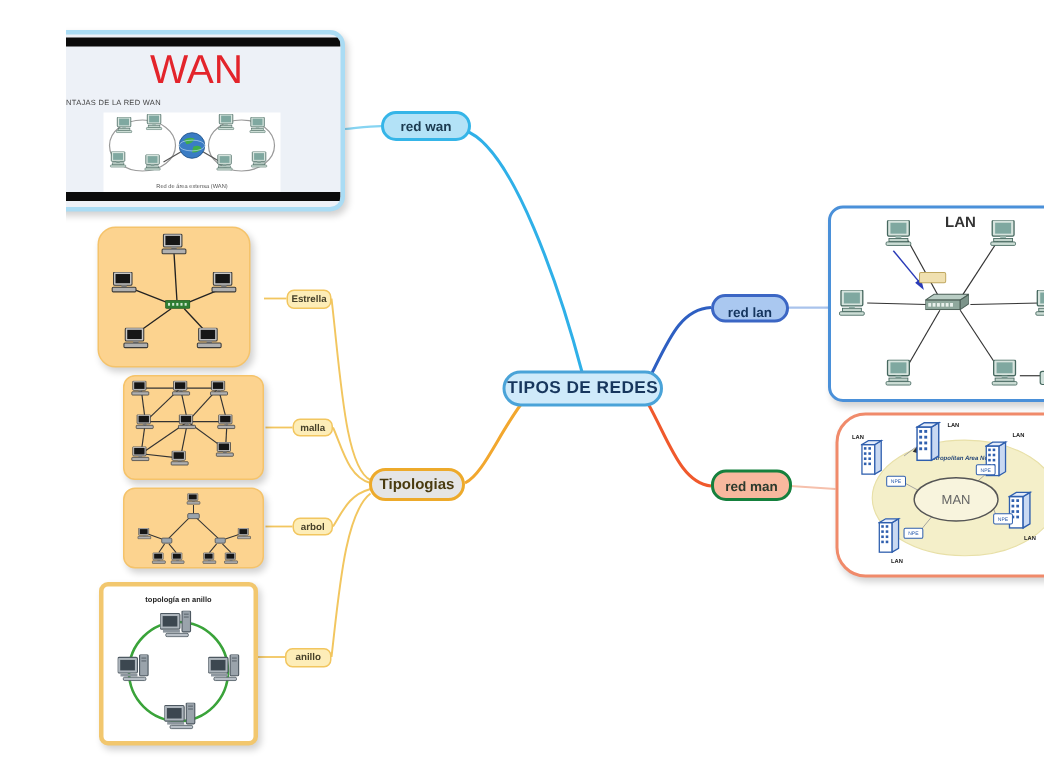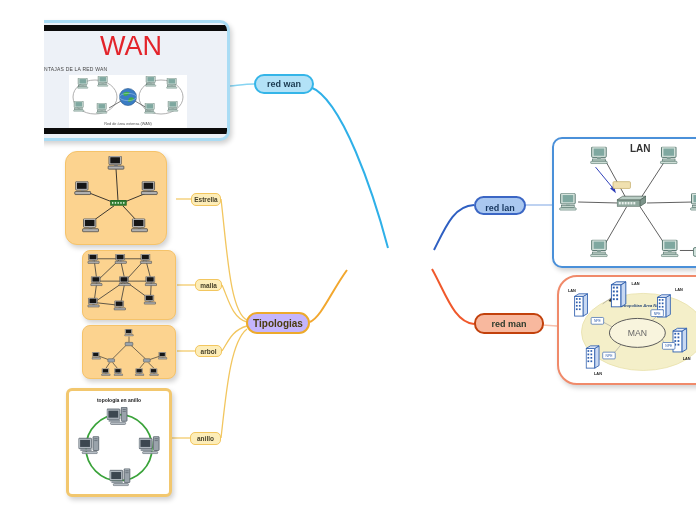--- a/index.html
+++ b/index.html
@@ -8,23 +8,23 @@
   svg.connectors{position:absolute;left:0;top:0;z-index:1;}
   .card{position:absolute;z-index:2;box-sizing:border-box;box-shadow:2px 3px 5px rgba(0,0,0,.18);}
   .node{position:absolute;z-index:3;display:flex;align-items:center;justify-content:center;
         font-weight:bold;border-radius:16px;box-sizing:border-box;cursor:pointer;}
   .node-root{left:291px;top:247px;width:107px;height:24px;background:#cfeafa;border:2px solid #4aa3d8;
              color:#17365d;font-size:11.5px;letter-spacing:.3px;}
   .node-wan{left:210px;top:74px;width:60px;height:20px;background:#b3e2f7;border:2px solid #35b5e8;
             color:#1b3a50;font-size:9px;border-radius:10px;}
   .node-lan{left:430px;top:196px;width:52px;height:19px;background:#aac8f0;border:2px solid #3b66c4;
             color:#15355e;font-size:9px;border-radius:10px;align-items:flex-end;}
-  .node-man{left:430px;top:313px;width:70px;height:21px;background:#f8b89e;border:2px solid #c2410c;
+  .node-man{left:430px;top:313px;width:54px;height:21px;background:#f8b89e;border:2px solid #15803d;
             color:#2d3a2d;font-size:9px;border-radius:10px;}
-  .node-tip{left:202px;top:312px;width:64px;height:22px;background:#c4b5fd;border:2px solid #edaa2b;
+  .node-tip{left:202px;top:312px;width:64px;height:22px;background:#e5e5e5;border:2px solid #edaa2b;
             color:#4a3b10;font-size:10px;border-radius:11px;}
   .node-label{background:#fdedb8;border:1.5px solid #f2c65f;color:#47412a;font-size:6.5px;
               border-radius:5px;}
   .lbl-estrella{left:147px;top:193px;width:30px;height:13px;}
   .lbl-malla{left:151px;top:279px;width:27px;height:12px;}
   .lbl-arbol{left:151px;top:345px;width:27px;height:12px;}
   .lbl-anillo{left:146px;top:432px;width:31px;height:13px;}
   
   .wan-card{left:-12px;top:20px;width:198px;height:121px;background:#edf1f7;
             border:3px solid #aadcf4;border-radius:10px;overflow:hidden;}
@@ -319,20 +319,23 @@
         <rect x="94" y="34" width="13" height="7" rx="1" fill="#fff" stroke="#2f5fae" stroke-width="0.7"></rect>
         <text x="100.5" y="39" text-anchor="middle" font-size="3.5" fill="#2f5fae">NPE</text>
         <rect x="106" y="68" width="13" height="7" rx="1" fill="#fff" stroke="#2f5fae" stroke-width="0.7"></rect>
         <text x="112.5" y="73" text-anchor="middle" font-size="3.5" fill="#2f5fae">NPE</text>
         <rect x="44" y="78" width="13" height="7" rx="1" fill="#fff" stroke="#2f5fae" stroke-width="0.7"></rect>
         <text x="50.5" y="83" text-anchor="middle" font-size="3.5" fill="#2f5fae">NPE</text>
       </g>
     </svg>
   </div>
 
+  <div class="node node-root">
+    <span>TIPOS DE REDES</span>
+  </div>
   <div class="node node-wan">
     <span>red wan</span>
   </div>
   <div class="node node-lan">
     <span>red lan</span>
   </div>
   <div class="node node-man">
     <span>red man</span>
   </div>
   <div class="node node-tip">

